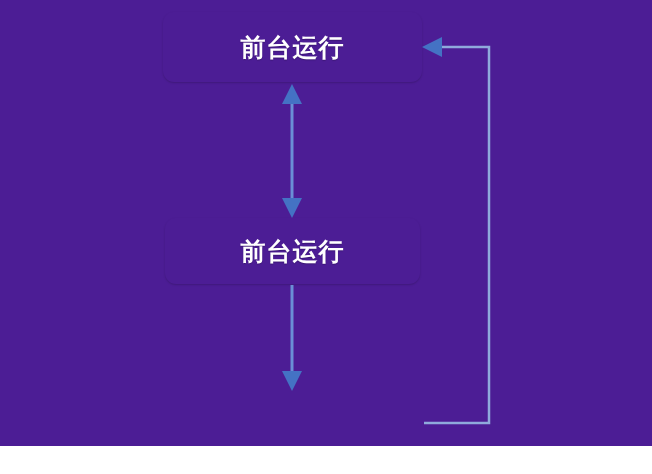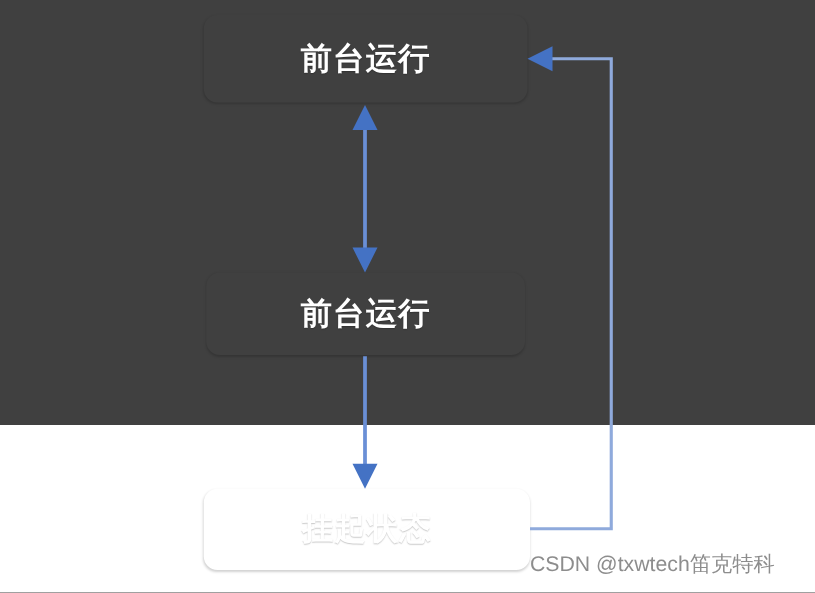--- a/index.html
+++ b/index.html
@@ -9,22 +9,22 @@
   body {
     width: 652px;
     height: 474px;
     background: #ffffff;
     font-family: "Liberation Sans", "DejaVu Sans", sans-serif;
     overflow: hidden;
   }
   #diagram-canvas {
     position: relative;
     width: 652px;
-    height: 340px;
-    background: #404040;
+    height: 446px;
+    background: #4c1d95;
   }
   .node-box {
     position: absolute;
     display: flex;
     align-items: center;
     justify-content: center;
     border-radius: 11px;
     box-sizing: border-box;
     box-shadow: 0 1px 2px rgba(0,0,0,0.18);
   }
@@ -80,23 +80,20 @@
 <div id="diagram-canvas">
 
   <div class="node-box" id="node-foreground">
     <span class="node-label">前台运行</span>
   </div>
 
   <div class="node-box" id="node-background">
     <span class="node-label">前台运行</span>
   </div>
 
-  <div class="node-box" id="node-suspended">
-    <span class="node-label">挂起状态</span>
-  </div>
 
   <svg id="connector-layer" viewBox="0 0 652 474">
 
     <g>
       <line x1="292" y1="102" x2="292" y2="200" stroke="#6A8FD6" stroke-width="3"></line>
       <polygon points="292,84 282,104 302,104" fill="#4472C4"></polygon>
       <polygon points="292,218 282,198 302,198" fill="#4472C4"></polygon>
     </g>
 
     <g>
@@ -104,15 +101,14 @@
       <polygon points="292,391 282,371 302,371" fill="#4472C4"></polygon>
     </g>
 
     <g>
       <path d="M 424 423 L 489 423 L 489 47 L 441 47" fill="none" stroke="#8FAADC" stroke-width="2.5" stroke-linejoin="miter"></path>
       <polygon points="422,47 442,37 442,57" fill="#4472C4"></polygon>
     </g>
 
   </svg>
 
-  <div id="watermark">CSDN @txwtech笛克特科</div>
 
 </div>
 
 </body></html>

